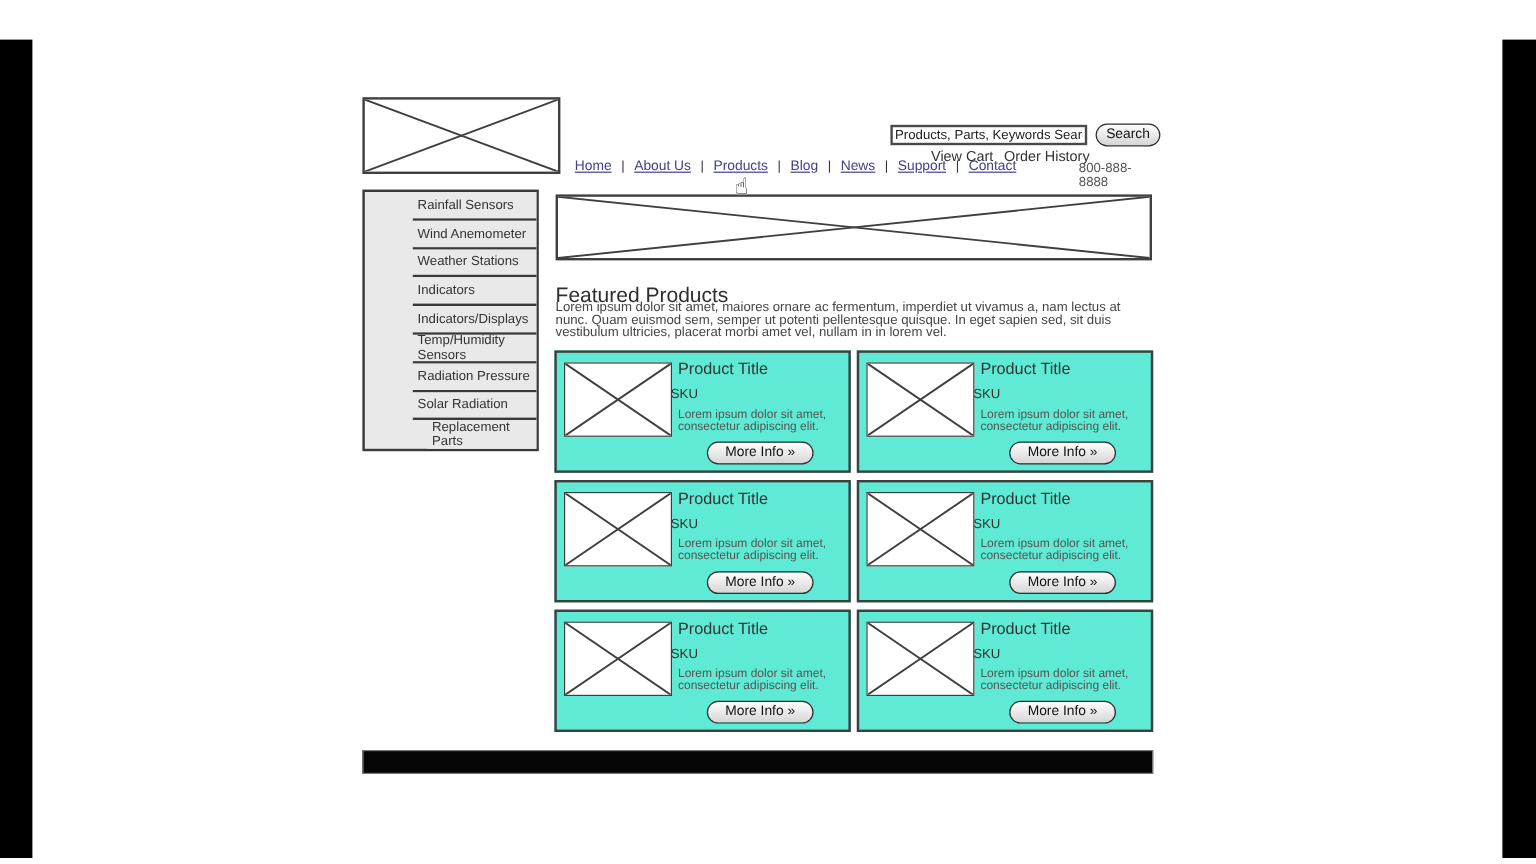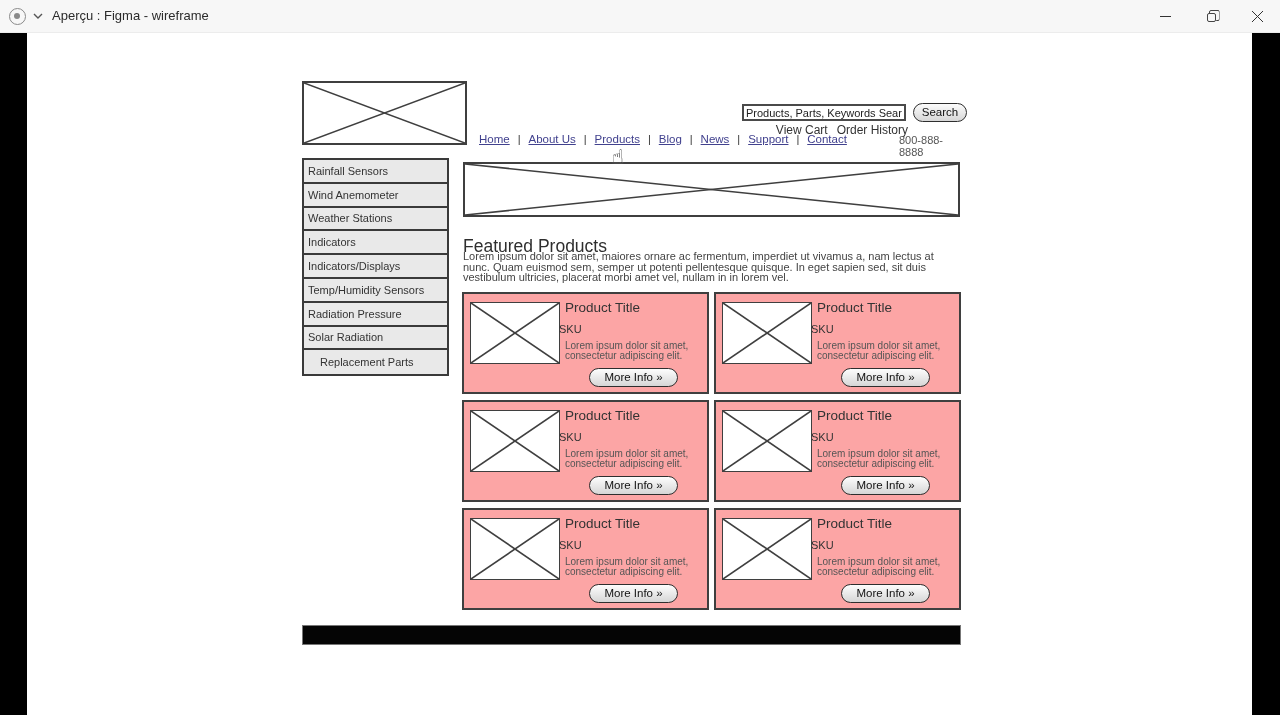--- a/index.html
+++ b/index.html
@@ -44,75 +44,52 @@
     font-family:"Liberation Sans",sans-serif; cursor:pointer; line-height:15px; }
 
   .nav-row { position:absolute; left:479px; top:133px; width:368px; display:flex;
     align-items:center; justify-content:space-between; font-size:11.5px; }
   .nav-link { color:#41418e; text-decoration:underline; cursor:pointer; white-space:nowrap; }
   .nav-sep { color:#333; font-size:11px; }
   .phone { position:absolute; left:899px; top:134px; width:62px; font-size:11px; color:#555; }
 
   
   .side-menu { position:absolute; left:302px; top:158px; width:147px;
-    border:2px solid #3a3a3a; background:#e9e9e9; }
+    border:2px solid #3a3a3a; background:#e9e9e9;padding-left:40px; }
   .side-item { height:23.8px; display:flex; align-items:center; padding-left:4px;
     font-size:11px; color:#333; border-bottom:2px solid #3a3a3a; background:#e9e9e9; cursor:pointer; }
   .side-item:last-child { border-bottom:none;margin-left:12px; }
 
   
   .hero { left:463px; top:162px; width:497px; height:55px; }
   .heading { position:absolute; left:463px; top:236px; font-size:17.5px; color:#2e2e2e; }
   .intro { position:absolute; left:463px; top:251px; width:480px; font-size:11px;
     line-height:10.5px; color:#444; }
 
-  .card { position:absolute; width:247px; height:102px; border:2px solid #3f3f3f; background:#fca5a5; }
+  .card { position:absolute; width:247px; height:102px; border:2px solid #3f3f3f; background:#5eead4; }
   .card .img { left:6px; top:8px; width:90px; height:62px; border-width:1.6px; }
   .card .p-title { position:absolute; left:101px; top:6px; font-size:13.5px; color:#333; }
   .card .p-sku { position:absolute; left:95px; top:29px; font-size:11px; color:#333; }
   .card .p-desc { position:absolute; left:101px; top:47px; width:138px; font-size:10px;
     line-height:10px; color:#555; }
   .card .more-btn { position:absolute; left:125px; top:74px; width:89px; height:19px;
     border:1.5px solid #2e2e2e; border-radius:10px; background:linear-gradient(#fdfdfd,#d6d6d6);
     font-size:11.5px; color:#111; font-family:"Liberation Sans",sans-serif; cursor:pointer; line-height:15px; }
 
   .footer-bar { position:absolute; left:302px; top:625px; width:659px; height:20px;
     background:#050505; border:1px solid #777; }
 
   .cursor { position:absolute; left:612px; top:145px; font-size:19px; color:#222;
     font-family:"DejaVu Sans",sans-serif; text-shadow:0 0 2px #fff; pointer-events:none; z-index:50; }
 </style>
 </head>
 <body>
 
 <div id="screen">
 
-  <div class="titlebar">
-    <span class="rec-icon"></span>
-    <svg class="chev" viewBox="0 0 12 12">
-      <polyline points="2,4 6,8 10,4" fill="none" stroke="#555" stroke-width="1.4"></polyline>
-    </svg>
-    <span class="win-title">Aperçu : Figma - wireframe</span>
-    <div class="win-controls">
-      <div class="win-btn">
-        <svg width="11" height="11" viewBox="0 0 11 11">
-          <line x1="0" y1="5.5" x2="11" y2="5.5" stroke="#333" stroke-width="1"></line>
-        </svg>
-      </div>
-      <div class="win-btn">
-        <span class="restore-glyph"></span>
-      </div>
-      <div class="win-btn">
-        <svg width="11" height="11" viewBox="0 0 11 11">
-          <line x1="0" y1="0" x2="11" y2="11" stroke="#333" stroke-width="1"></line>
-          <line x1="11" y1="0" x2="0" y2="11" stroke="#333" stroke-width="1"></line>
-        </svg>
-      </div>
-    </div>
-  </div>
 
   <div class="bar-left"></div>
   <div class="bar-right"></div>
 
   <div class="xbox" style="left:302px; top:81px; width:165px; height:64px;">
     <svg preserveAspectRatio="none" viewBox="0 0 100 100">
       <line x1="0" y1="0" x2="100" y2="100"></line>
         <line x1="0" y1="100" x2="100" y2="0"></line>
     </svg>
   </div>

